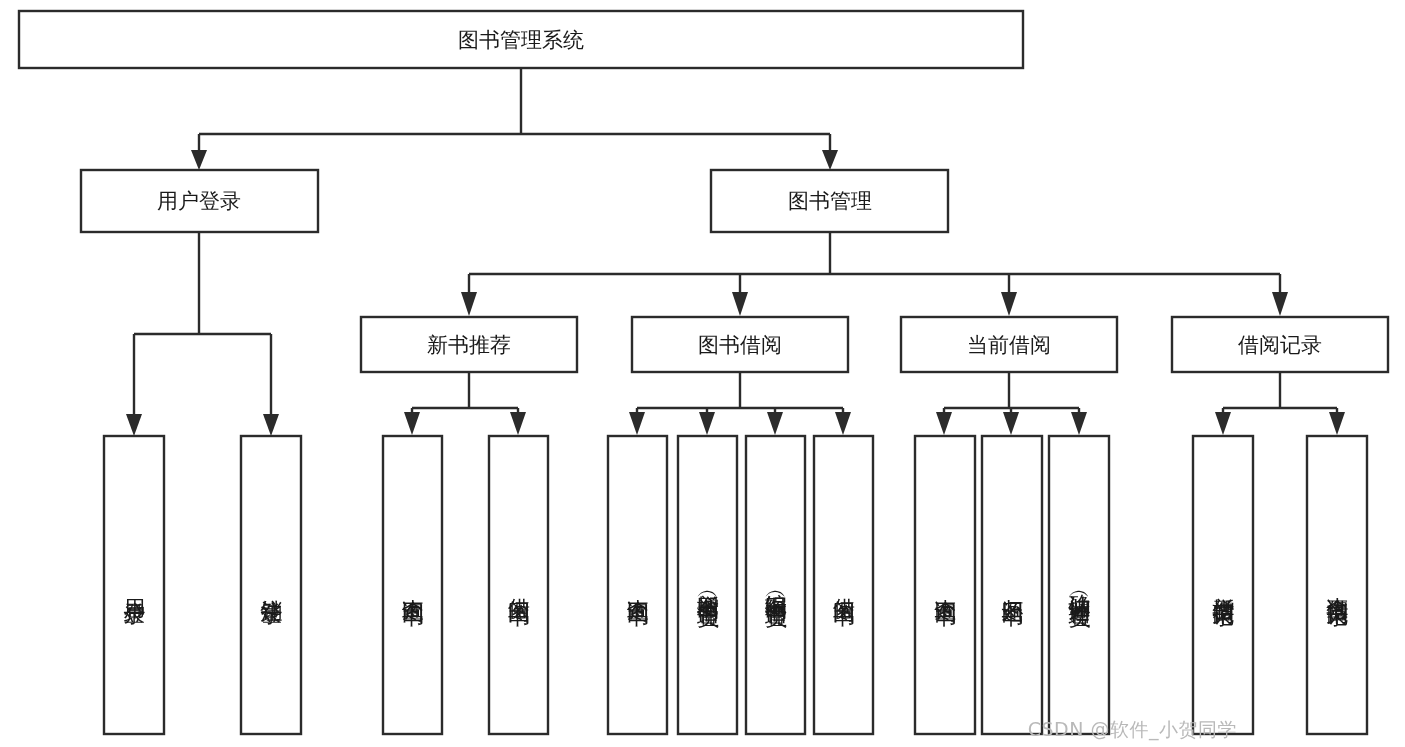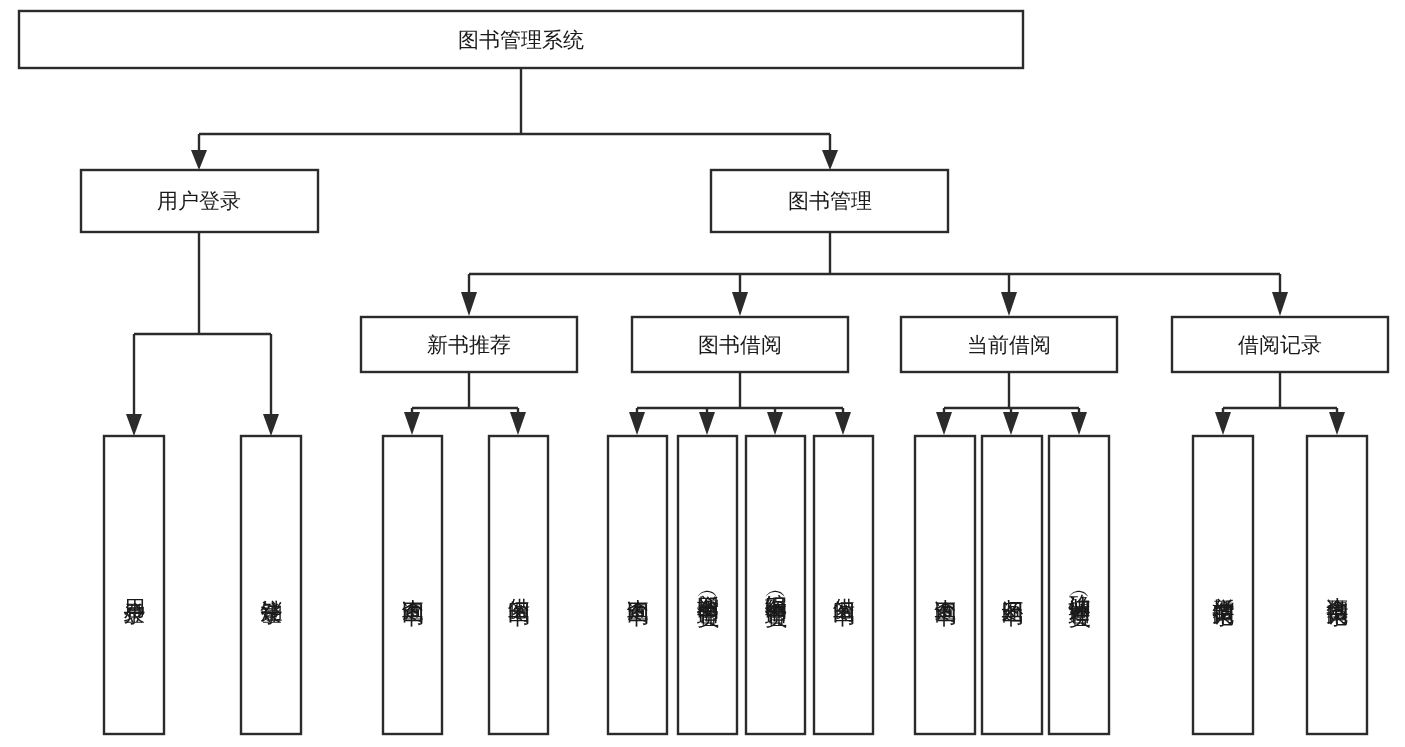--- a/index.html
+++ b/index.html
@@ -199,13 +199,14 @@
   <div class="node-label-v" style="left:746px; top:436px; width:59px; height:298px;">编辑图书（管理员）</div>
   <div class="node-label-v" style="left:814px; top:436px; width:59px; height:298px;">借阅图书</div>
 
   <div class="node-label-v" style="left:915px; top:436px; width:60px; height:298px;">查询图书</div>
   <div class="node-label-v" style="left:982px; top:436px; width:60px; height:298px;">归还图书</div>
   <div class="node-label-v" style="left:1049px; top:436px; width:60px; height:298px;">确认归还（管理员）</div>
 
   <div class="node-label-v" style="left:1193px; top:436px; width:60px; height:298px;">新增借阅记录</div>
   <div class="node-label-v" style="left:1307px; top:436px; width:60px; height:298px;">查询借阅记录</div>
 
+  <div class="watermark">CSDN @软件_小贺同学</div>
 </div>
 
 </body></html>

